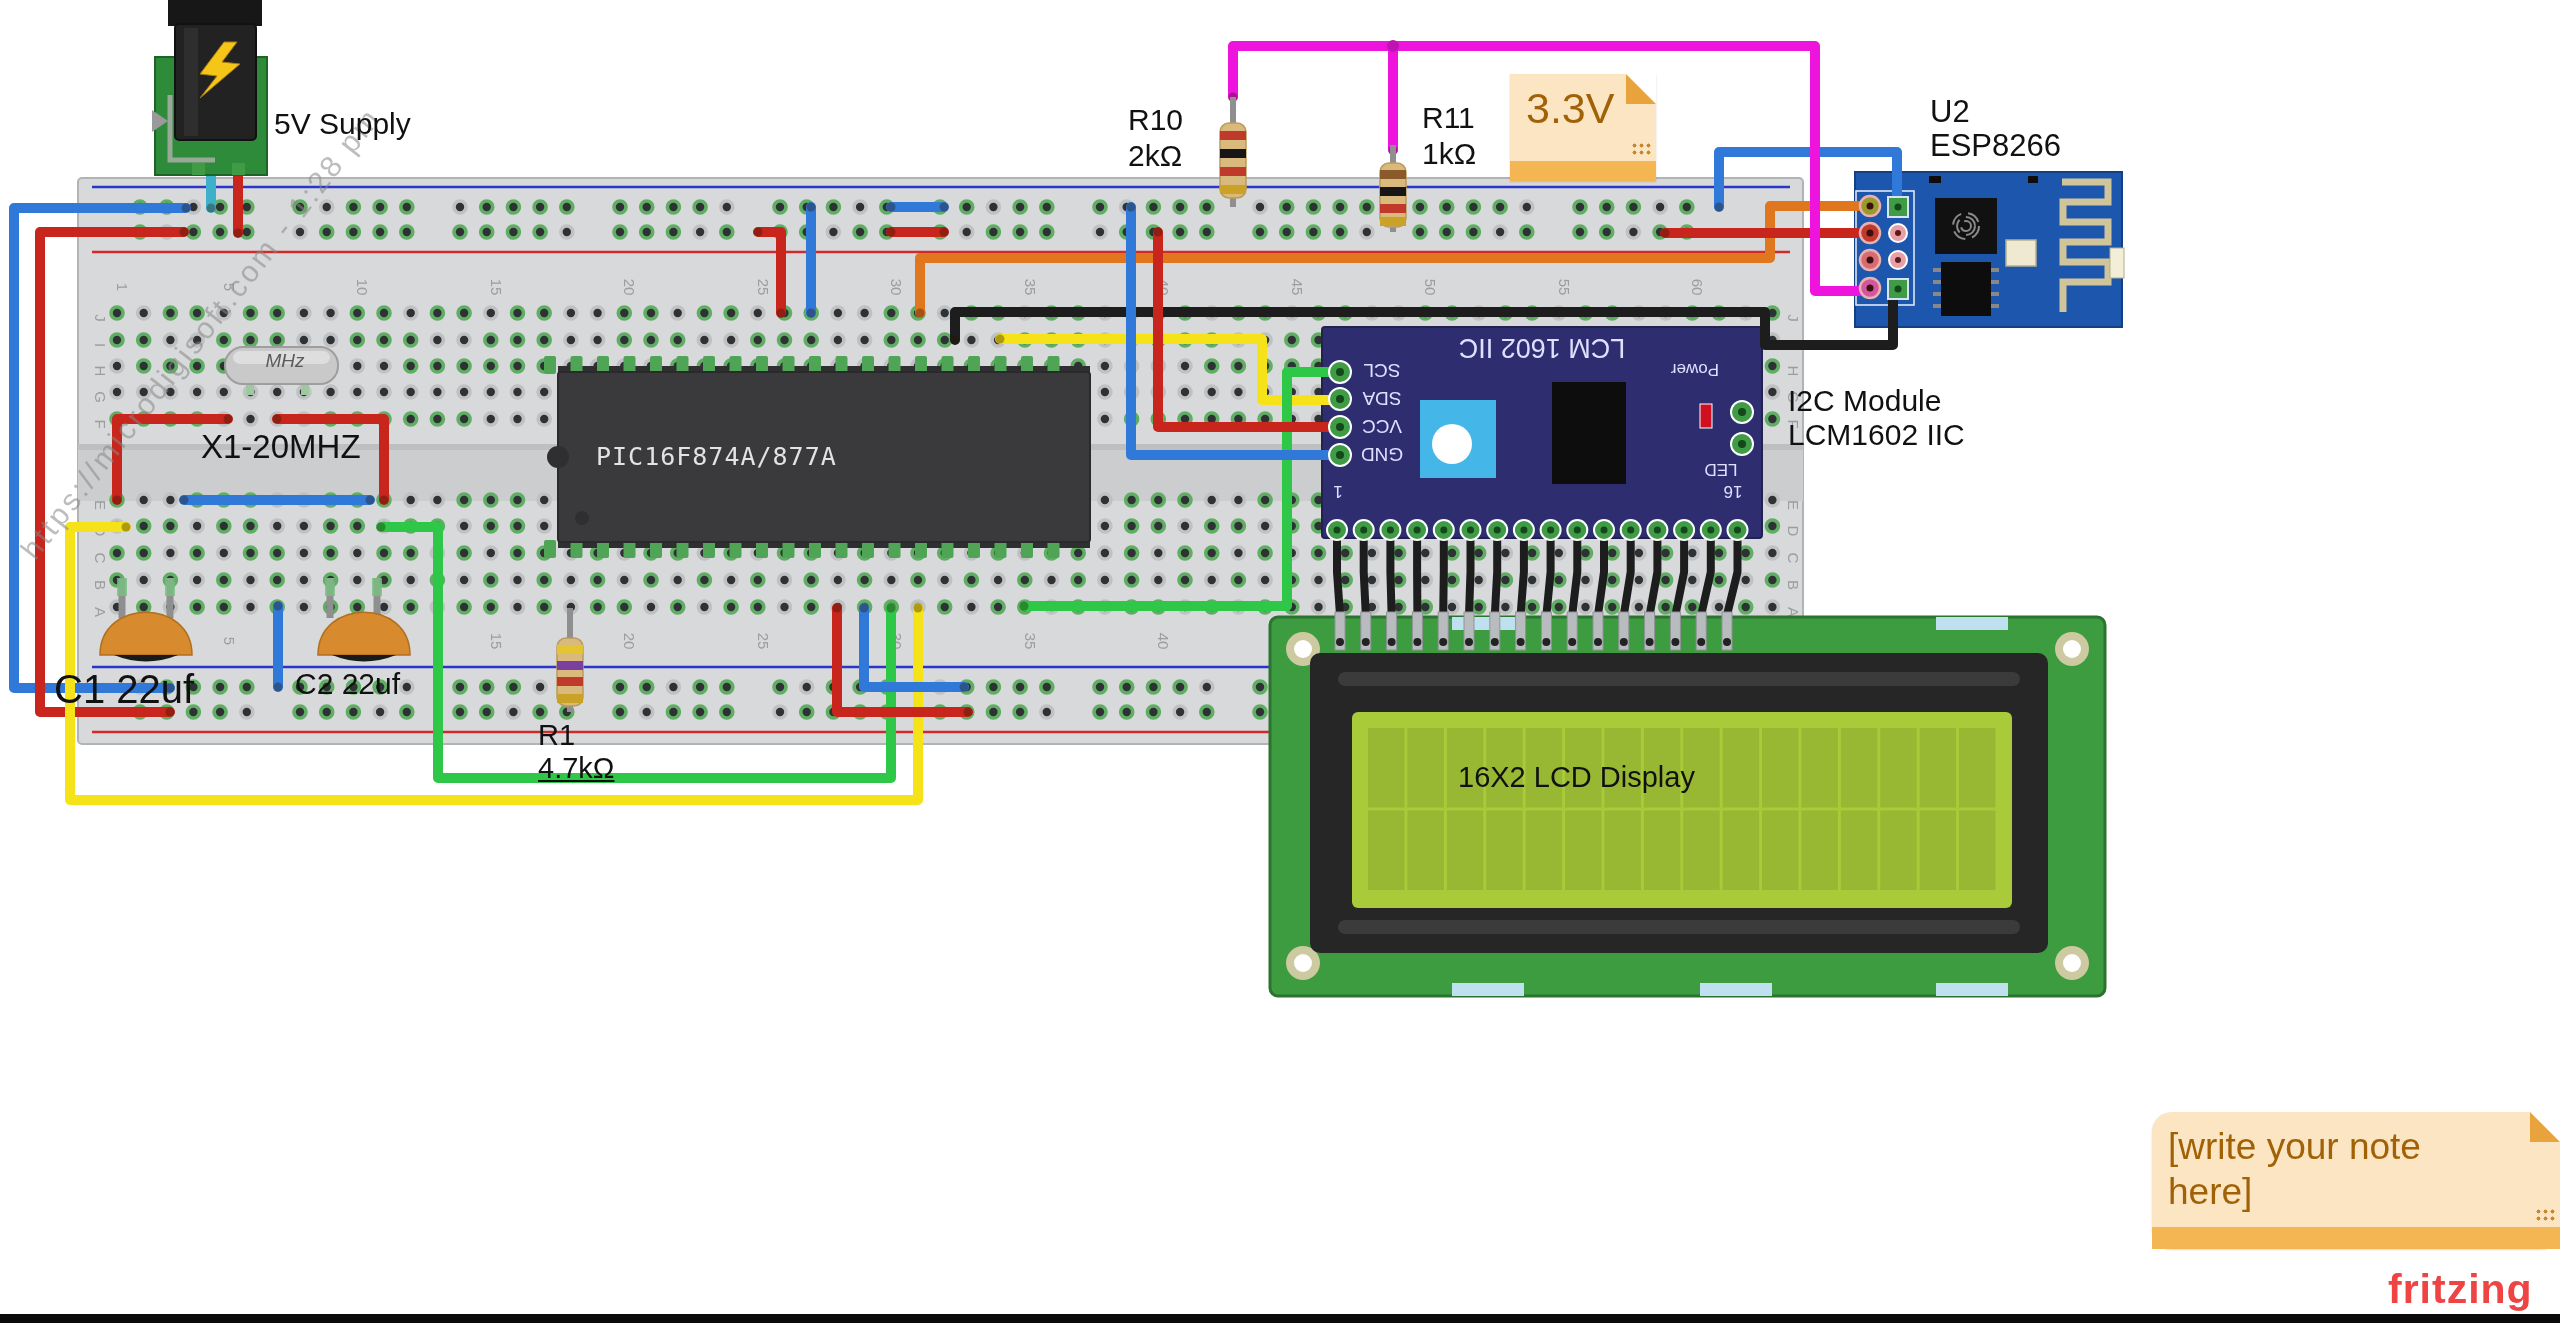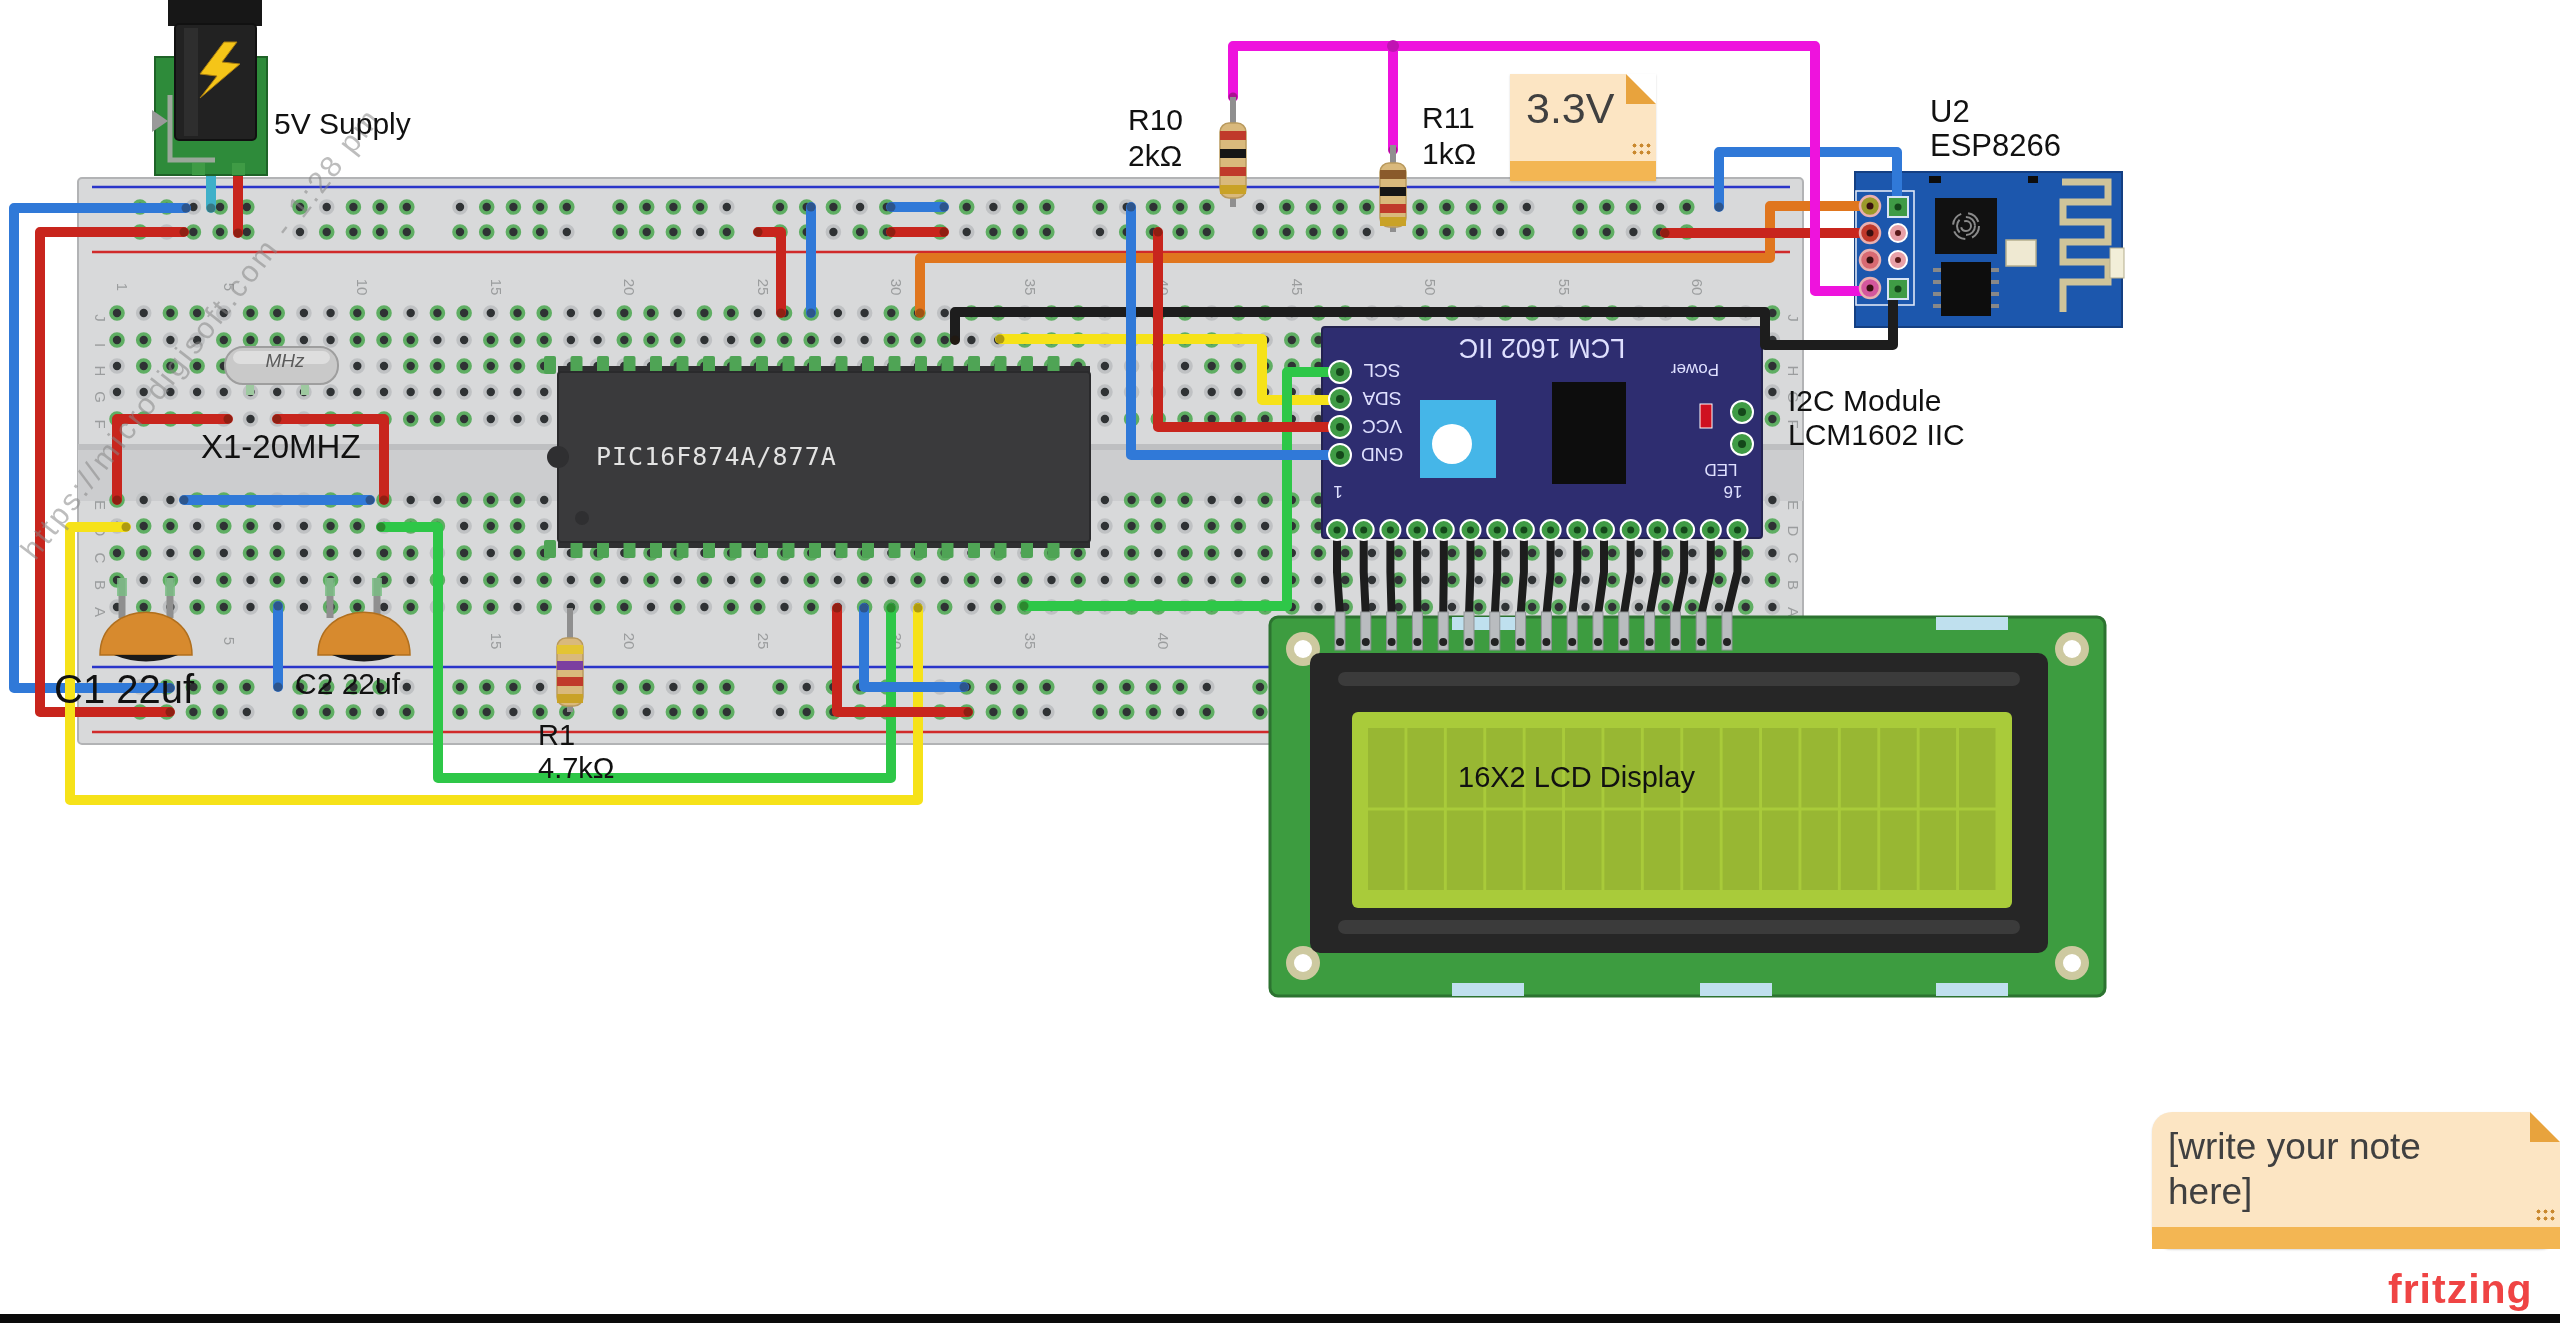--- a/index.html
+++ b/index.html
@@ -10,21 +10,21 @@
   .mono{font-family:"DejaVu Sans Mono", monospace;}
   .rot180{transform:rotate(180deg);}
   .silk{color:#dfe0ff;text-align:center;}
   .note{position:absolute;background:#fce5c3;box-shadow:0 1px 2px rgba(0,0,0,.15);}
   .note .strip{position:absolute;left:0;right:0;bottom:0;height:20px;background:#f3b653;}
   .note .fold{position:absolute;top:0;right:0;width:0;height:0;
               border-top:30px solid #ffffff;border-left:30px solid #e8a33d;}
   .note .dots{position:absolute;right:5px;bottom:24px;width:20px;height:15px;
               background-image:radial-gradient(circle,#c9882e 1.8px,transparent 2.2px);
               background-size:7px 7px;}
-  .note .txt{position:absolute;color:#404040;}
+  .note .txt{position:absolute;color:#a16207;}
   #watermark{position:absolute;left:14px;top:545px;transform:rotate(-52deg);transform-origin:0 0;
              font-size:30px;letter-spacing:3px;color:rgba(135,135,135,.55);white-space:nowrap;}
   #bottombar{position:absolute;left:0;top:1314px;width:2560px;height:9px;background:#0a0a0a;}
   #logo{position:absolute;left:2388px;top:1266px;font-size:41px;font-weight:bold;
         letter-spacing:1px;color:#ef4444;}
 </style>
 </head>
 <body>
 
 <div id="stage">
@@ -1307,21 +1307,21 @@
 
   <div id="watermark">https://microdigisoft.com - 1:28 pm</div>
 
   <div class="lbl" style="left:274px;top:108px;font-size:30px;">5V Supply</div>
   <div class="lbl" style="left:254px;top:351px;width:62px;text-align:center;font-size:19px;font-style:italic;color:#5a5a5a;">MHz</div>
   <div class="lbl" style="left:186px;top:430px;font-size:33px;margin-left:15px;">X1-20MHZ</div>
   <div class="lbl mono" style="left:596px;top:444px;font-size:25px;color:#e3e3e3;letter-spacing:1px;">PIC16F874A/877A</div>
   <div class="lbl" style="left:54px;top:668px;font-size:40px;">C1 22uf</div>
   <div class="lbl" style="left:295px;top:668px;font-size:30px;">C2 22uf</div>
   <div class="lbl" style="left:538px;top:720px;font-size:29px;">R1</div>
-  <div class="lbl" style="left:538px;top:753px;font-size:29px;">4.7kΩ</div>
+  <div class="lbl" style="left:538px;top:753px;font-size:29px;text-decoration:underline;">4.7kΩ</div>
   <div class="lbl" style="left:1128px;top:104px;font-size:30px;">R10</div>
   <div class="lbl" style="left:1128px;top:140px;font-size:30px;">2kΩ</div>
   <div class="lbl" style="left:1422px;top:102px;font-size:30px;">R11</div>
   <div class="lbl" style="left:1422px;top:138px;font-size:30px;">1kΩ</div>
   <div class="lbl" style="left:1930px;top:96px;font-size:31px;">U2</div>
   <div class="lbl" style="left:1930px;top:130px;font-size:31px;">ESP8266</div>
   <div class="lbl" style="left:1788px;top:385px;font-size:30px;">I2C Module</div>
   <div class="lbl" style="left:1788px;top:419px;font-size:30px;">LCM1602 IIC</div>
   <div class="lbl" style="left:1458px;top:762px;font-size:29px;">16X2 LCD Display</div>
 

